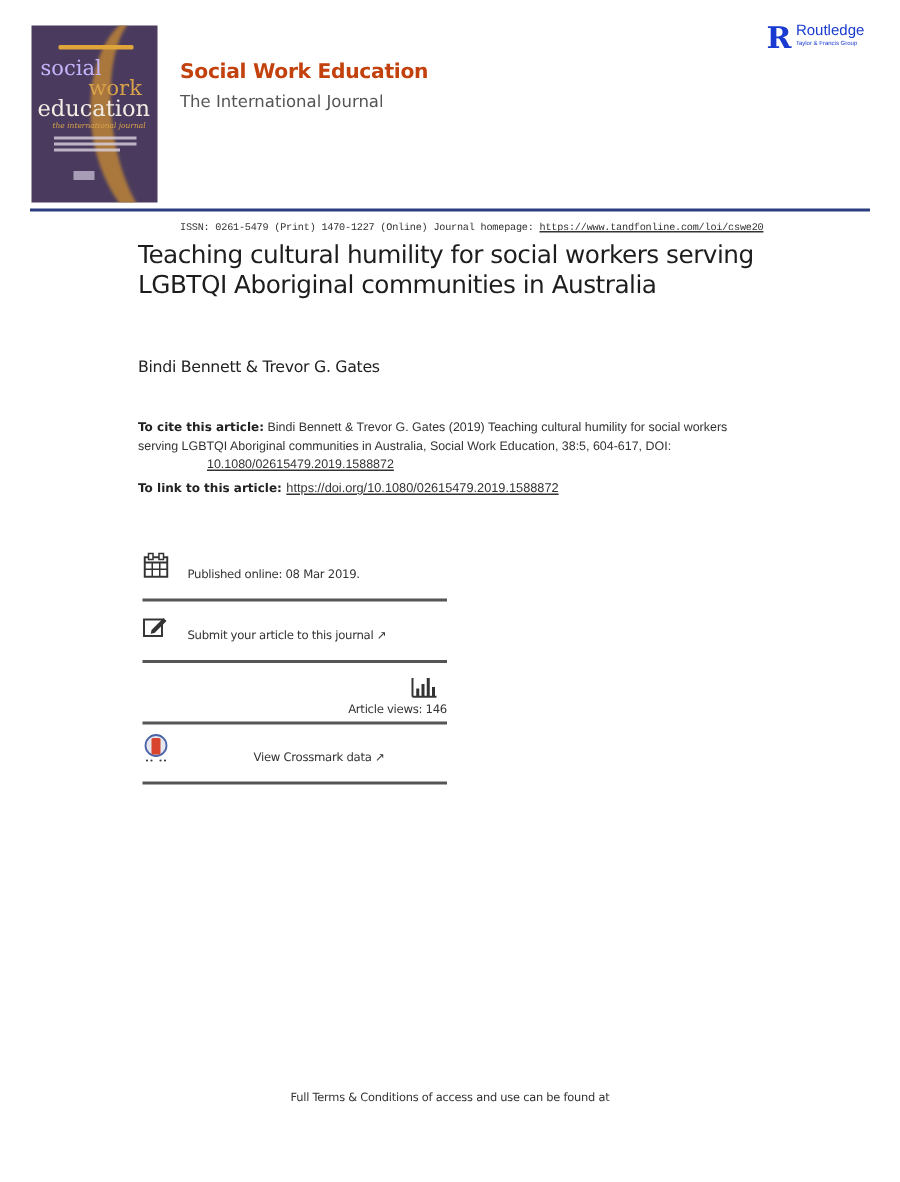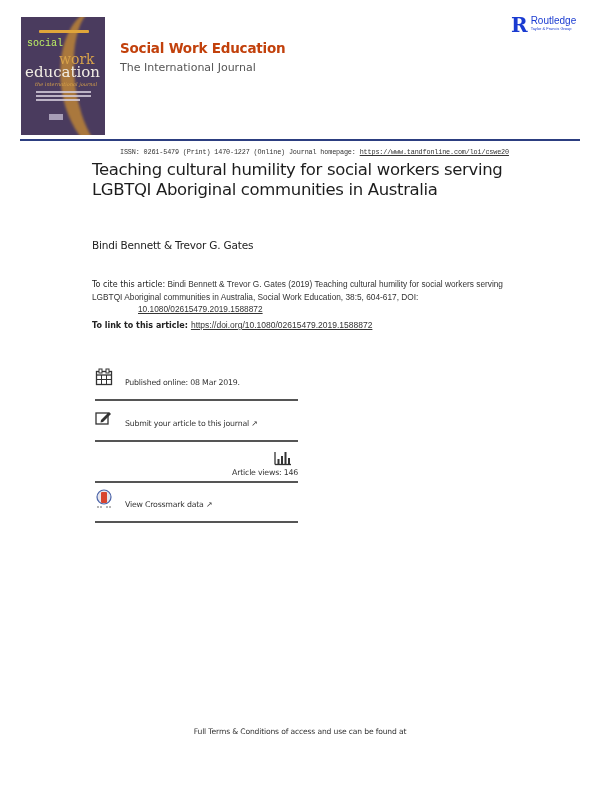--- a/index.html
+++ b/index.html
@@ -19,21 +19,21 @@
       border-radius: 50%; border-left: 14px solid rgba(201,140,50,0.75);
       transform: rotate(-8deg); filter: blur(1px);
     }
     .cover .banner {
       position: absolute; left: 18px; top: 13px; width: 50px; height: 3px;
       background: #e0a53a; border-radius: 1px;
     }
     .cover .t1, .cover .t2, .cover .t3 {
       position: absolute; font-family: "DejaVu Serif", serif; line-height: 1;
     }
-    .cover .t1 { left: 6px; top: 22px; font-size: 10px; color: #bef264; font-family: Liberation Mono, monospace; }
+    .cover .t1 { left: 6px; top: 22px; font-size: 14px; color: #c4b5fd; }
     .cover .t2 { left: 38px; top: 35px; font-size: 14px; color: #d8a24a; text-align: right; }
     .cover .t3 { left: 4px; top: 48px; font-size: 15px; color: #f1ece4; }
     .cover .t4 {
       position: absolute; left: 14px; top: 64px; font-size: 5px; color: #d8a24a;
       font-family: "DejaVu Serif", serif; font-style: italic;
     }
     .cover .lines { position: absolute; left: 15px; top: 74px; width: 55px; }
     .cover .lines div { height: 1.5px; background: #d9d2e0; margin-bottom: 2.5px; opacity: 0.8; }
     .cover .logo {
       position: absolute; left: 28px; top: 97px; width: 14px; height: 6px; background: #cfc7db; opacity: 0.7;
@@ -58,21 +58,21 @@
     .article-title {
       left: 92px; top: 160px; width: 420px; font-size: 16.5px; line-height: 20px; color: #1d1d1d;
       font-family: "DejaVu Sans", sans-serif; letter-spacing: -0.35px;
     }
     .authors { left: 92px; top: 239px; font-size: 10.5px; color: #222; font-family: "DejaVu Sans", sans-serif; letter-spacing: -0.2px; }
 
     .cite {
       left: 92px; top: 278px; width: 420px; font-size: 8.3px; line-height: 12px; color: #333;
       font-family: "Liberation Sans", sans-serif;
     }
-    .cite b { font-family: "DejaVu Sans", sans-serif; font-weight: normal; color: #222; font-size: 8px; text-align: center; }
+    .cite b { font-family: "DejaVu Sans", sans-serif; font-weight: bold; color: #222; font-size: 8px; text-align: center; }
     .cite a { color: #333; text-decoration: underline; margin-left: 46px; }
     .link-line { left: 92px; top: 320px; font-size: 8.5px; color: #333; font-family: "Liberation Sans", sans-serif; }
     .link-line b { font-family: "DejaVu Sans", sans-serif; font-weight: bold; color: #222; font-size: 8px; }
     .link-line a { color: #333; text-decoration: underline; margin-left: 3px; }
 
     .info-item { left: 95px; width: 203px; display: flex; align-items: flex-end; }
     .info-item .icon { width: 24px; height: 20px; display: flex; align-items: center; justify-content: flex-start; }
     .info-item .label { font-size: 7.8px; color: #333; font-family: "DejaVu Sans", sans-serif; margin-left: 6px; letter-spacing: -0.2px; }
     .info-rule { left: 95px; width: 203px; height: 2px; background: #555; }
 
@@ -162,21 +162,21 @@
         <rect x="3.5" y="9" width="2" height="5" fill="#333"></rect>
         <rect x="7" y="6" width="2" height="8" fill="#333"></rect>
         <rect x="10.5" y="2" width="2" height="12" fill="#333"></rect>
         <rect x="14" y="8" width="2" height="6" fill="#333"></rect>
       </svg>
   </span>
   <span class="label">Article views: 146</span>
 </div>
 <div class="abs info-rule" style="top:481px;"></div>
 
-<div class="abs info-item" style="top:489px;">
+<div class="abs info-item" style="top:489px;gap:44px;">
   <span class="icon">
     <svg width="18" height="20" viewBox="0 0 18 20">
         <circle cx="9" cy="8" r="7" fill="#e6e6ee" stroke="#4a63a8" stroke-width="1.2"></circle>
         <rect x="6" y="3" width="6" height="11" rx="1" fill="#d8442e"></rect>
         <circle cx="3" cy="18" r="0.7" fill="#333"></circle>
         <circle cx="6" cy="18" r="0.7" fill="#333"></circle>
         <circle cx="12" cy="18" r="0.7" fill="#333"></circle>
         <circle cx="15" cy="18" r="0.7" fill="#333"></circle>
       </svg>
   </span>

